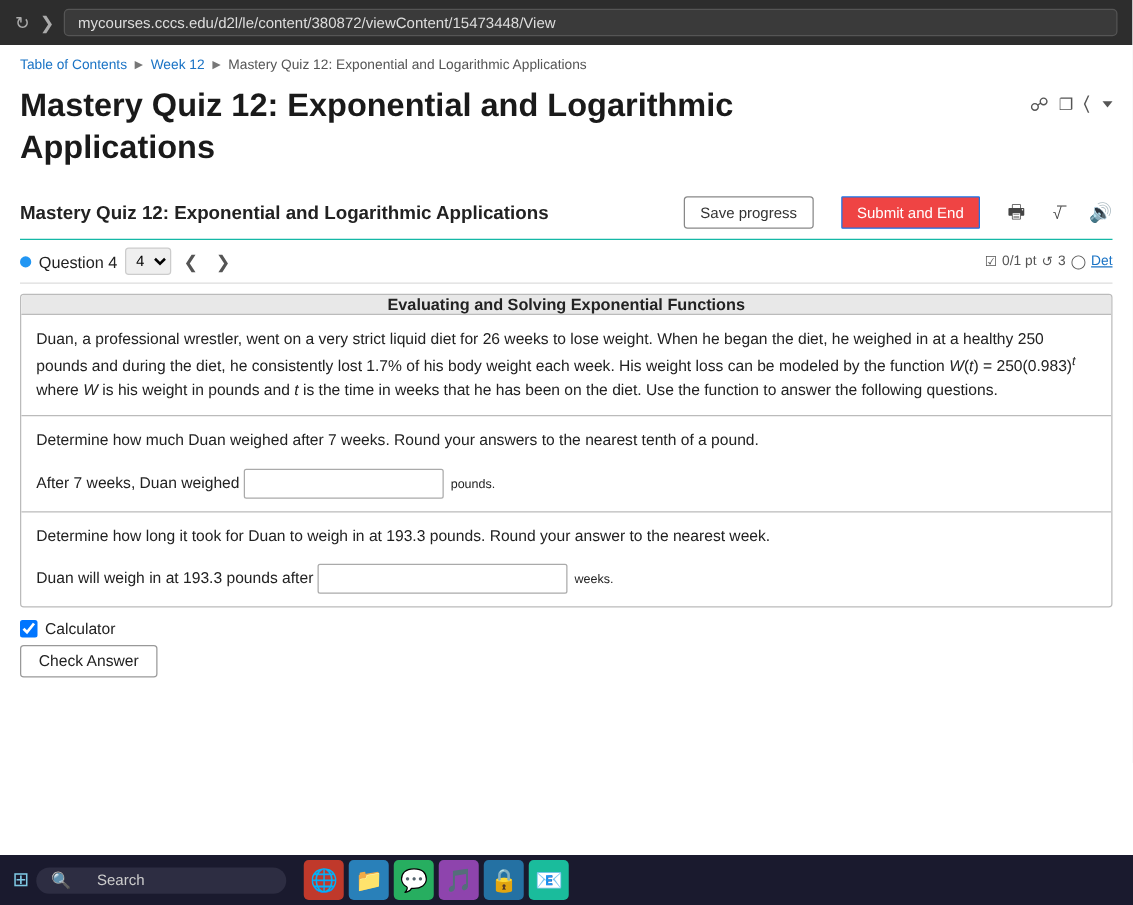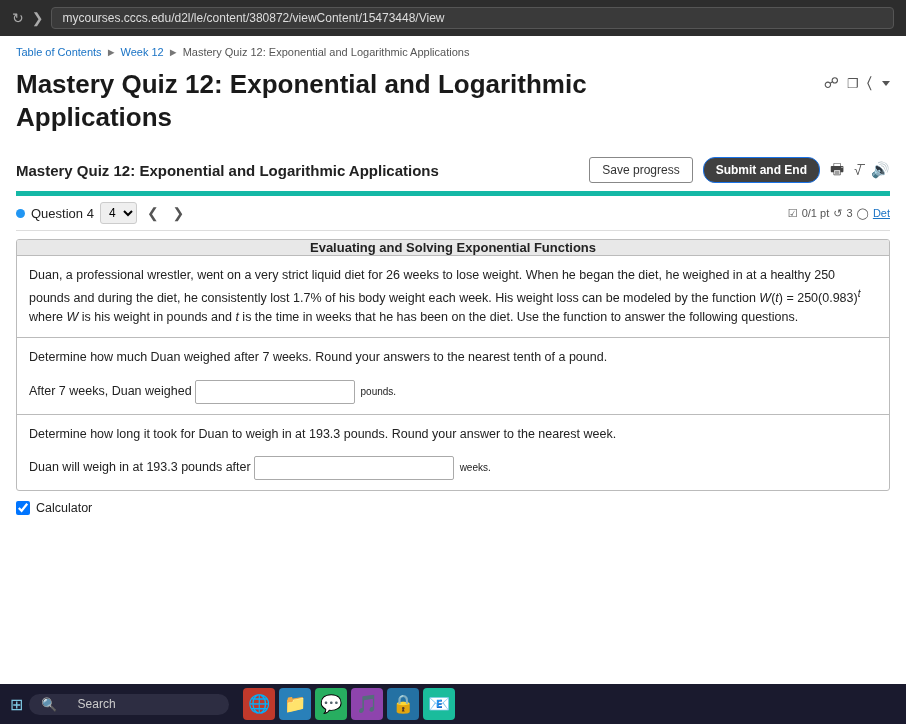--- a/index.html
+++ b/index.html
@@ -104,41 +104,41 @@
       font-weight: 600;
       color: #222;
     }
     .quiz-score {
       font-size: 11.5px;
       color: #555;
       margin-top: 2px;
     }
     .quiz-actions {
       display: flex;
-      gap: 10px;
+      gap: 22px;
       align-items: center;
     }
     .btn-save {
       background: #fff;
       border: 1px solid #888;
       border-radius: 3px;
       padding: 5px 12px;
       font-size: 12px;
       cursor: pointer;
       color: #333;
     }
     .btn-submit {
-      background: #404040;
+      background: #ef4444;
       border: 1px solid #1a73e8;
-      border-radius: 12px;
+      border-radius: 1px;
       padding: 5px 12px;
       font-size: 12px;
       cursor: pointer;
       color: #fff;
-      font-weight: 700;
+      font-weight: 400;
     }
     .btn-print {
       background: none;
       border: none;
       font-size: 15px;
       cursor: pointer;
       color: #444;
     }
     .btn-formula {
       background: none;
@@ -147,21 +147,21 @@
       cursor: pointer;
       color: #444;
     }
 
     
     .question-nav {
       display: flex;
       align-items: center;
       justify-content: space-between;
       margin: 8px 0 6px 0;
-      border-top: 5px solid #14b8a6;
+      border-top: 1px solid #14b8a6;
       border-bottom: 1px solid #ddd;
       padding: 6px 0;
     }
     .question-nav-left {
       display: flex;
       align-items: center;
       gap: 6px;
     }
     .question-dot {
       width: 9px;
@@ -454,20 +454,21 @@
 
     </div>
 
     
     <div class="calculator-area">
       <input type="checkbox" class="calc-checkbox" checked="" style="">
       <label class="calc-label">Calculator</label>
     </div>
 
     
+    <button class="btn-check">Check Answer</button>
 
   </div>
 </div>
 
 <div class="taskbar">
   <button class="taskbar-start">
     <span class="taskbar-start-icon">⊞</span>
   </button>
   <div class="taskbar-search">
     <span class="taskbar-search-icon">🔍</span>

